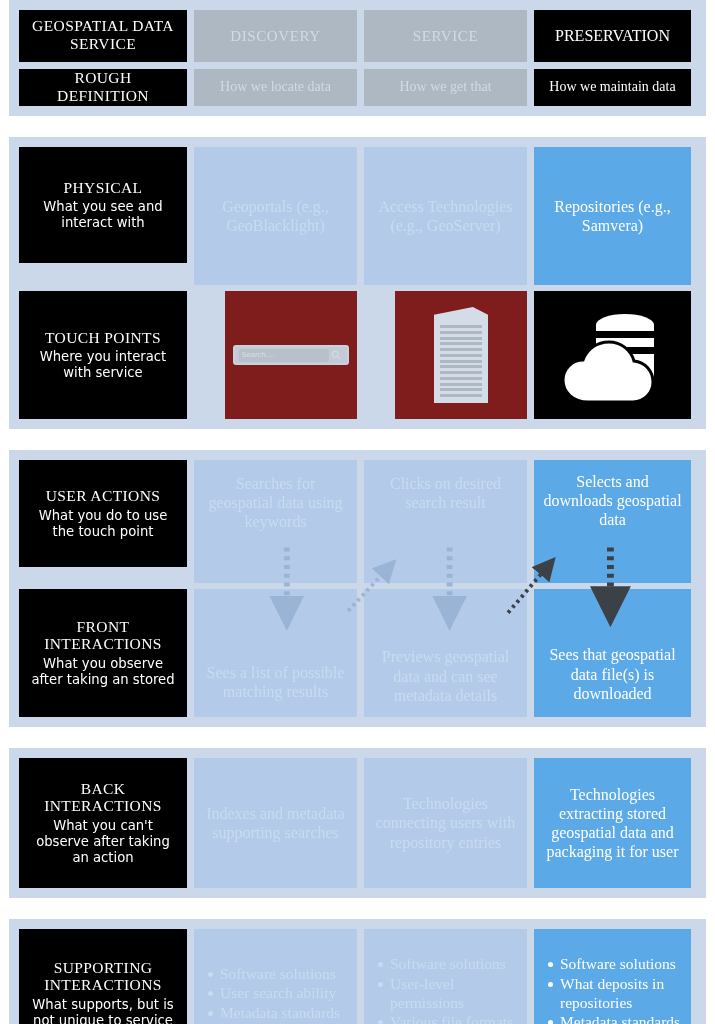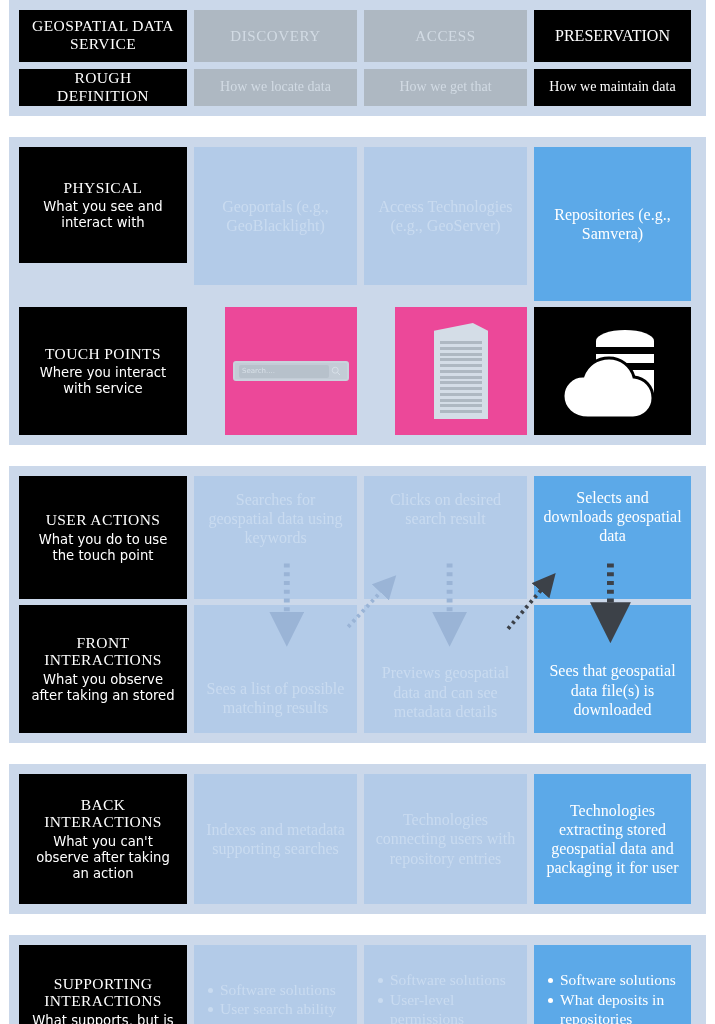--- a/index.html
+++ b/index.html
@@ -76,21 +76,21 @@
 
   
   .cell.gray     { background: #aeb8c2; color: #d2dbe4; }
   
   .cell.dim      { background: #b3cbe8; color: #c9dbf0; }
   
   .cell.bright   { background: #5ca9e8; color: #ffffff; }
   
   .cell.black    { background: #000000; }
   
-  .cell.grayicon { background: #ec4899; margin-left: 31px; }
+  .cell.grayicon { background: #7f1d1d; margin-left: 31px; }
 
   .cell .txt { font-size: 16px; line-height: 1.2; }
   .cell.gray .txt { font-size: 15px; letter-spacing: 0.6px; }
   .cell.gray.sub .txt { font-size: 14px; letter-spacing: 0; }
   .cell.black.hdr, .cell.black.hdr .txt { color: #ffffff; }
 
   
   .band-header .grid { gap: 7px 7px; }
   .band-header .row1 .cell { height: 52px; }
   .band-header .row2 .cell { height: 37px; }
@@ -209,21 +209,21 @@
     <div class="grid">
 
       <div class="rowset row1">
         <div class="cell label">
           <div class="lbl-title">GEOSPATIAL DATA SERVICE</div>
         </div>
         <div class="cell gray">
           <div class="txt">DISCOVERY</div>
         </div>
         <div class="cell gray">
-          <div class="txt">ACCESS</div>
+          <div class="txt">SERVICE</div>
         </div>
         <div class="cell black hdr">
           <div class="txt">PRESERVATION</div>
         </div>
       </div>
 
       <div class="rowset row2">
         <div class="cell label compact">
           <div class="lbl-title">ROUGH DEFINITION</div>
         </div>
@@ -248,21 +248,21 @@
         <div class="cell label" style="height:116px">
           <div class="lbl-title">PHYSICAL</div>
           <div class="lbl-sub">What you see and interact with</div>
         </div>
         <div class="cell dim" style="height:138px">
           <div class="txt">Geoportals (e.g., GeoBlacklight)</div>
         </div>
         <div class="cell dim" style="height:138px">
           <div class="txt">Access Technologies (e.g., GeoServer)</div>
         </div>
-        <div class="cell bright" style="height:154px">
+        <div class="cell bright" style="height:138px">
           <div class="txt">Repositories (e.g., Samvera)</div>
         </div>
       </div>
 
       <div class="rowset">
         <div class="cell label" style="height:128px">
           <div class="lbl-title">TOUCH POINTS</div>
           <div class="lbl-sub">Where you interact with service</div>
         </div>
 
@@ -329,21 +329,21 @@
         </div>
       </div>
 
     </div>
   </div>
 
   <div class="panel">
     <div class="grid">
 
       <div class="rowset">
-        <div class="cell label" style="height:123px">
+        <div class="cell label" style="height:107px">
           <div class="lbl-title">USER ACTIONS</div>
           <div class="lbl-sub">What you do to use the touch point</div>
         </div>
         <div class="cell dim" style="height:123px;justify-content:flex-start;padding-top:14px">
           <div class="txt">Searches for geospatial data using keywords</div>
         </div>
         <div class="cell dim" style="height:123px;justify-content:flex-start;padding-top:14px">
           <div class="txt">Clicks on desired search result</div>
         </div>
         <div class="cell bright" style="height:123px;justify-content:flex-start;padding-top:12px">

